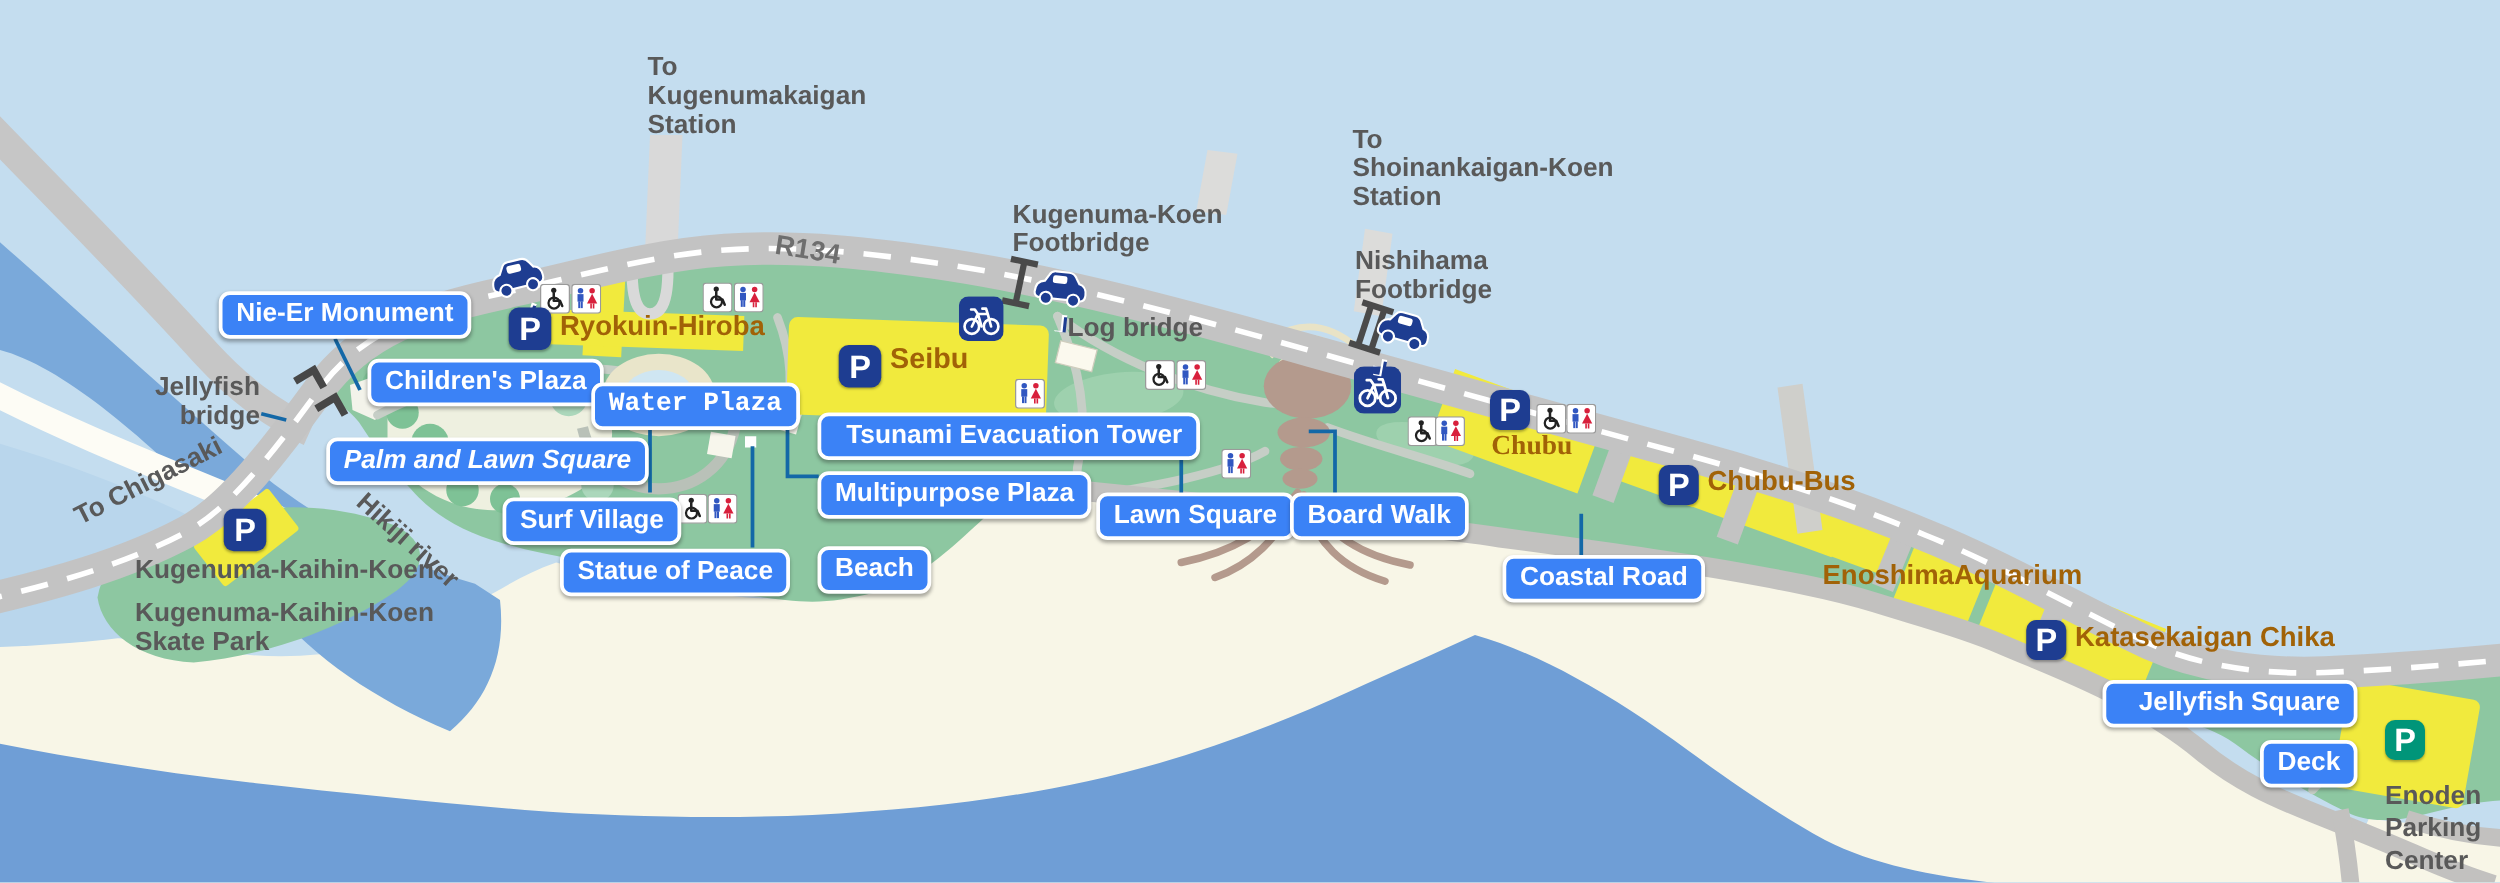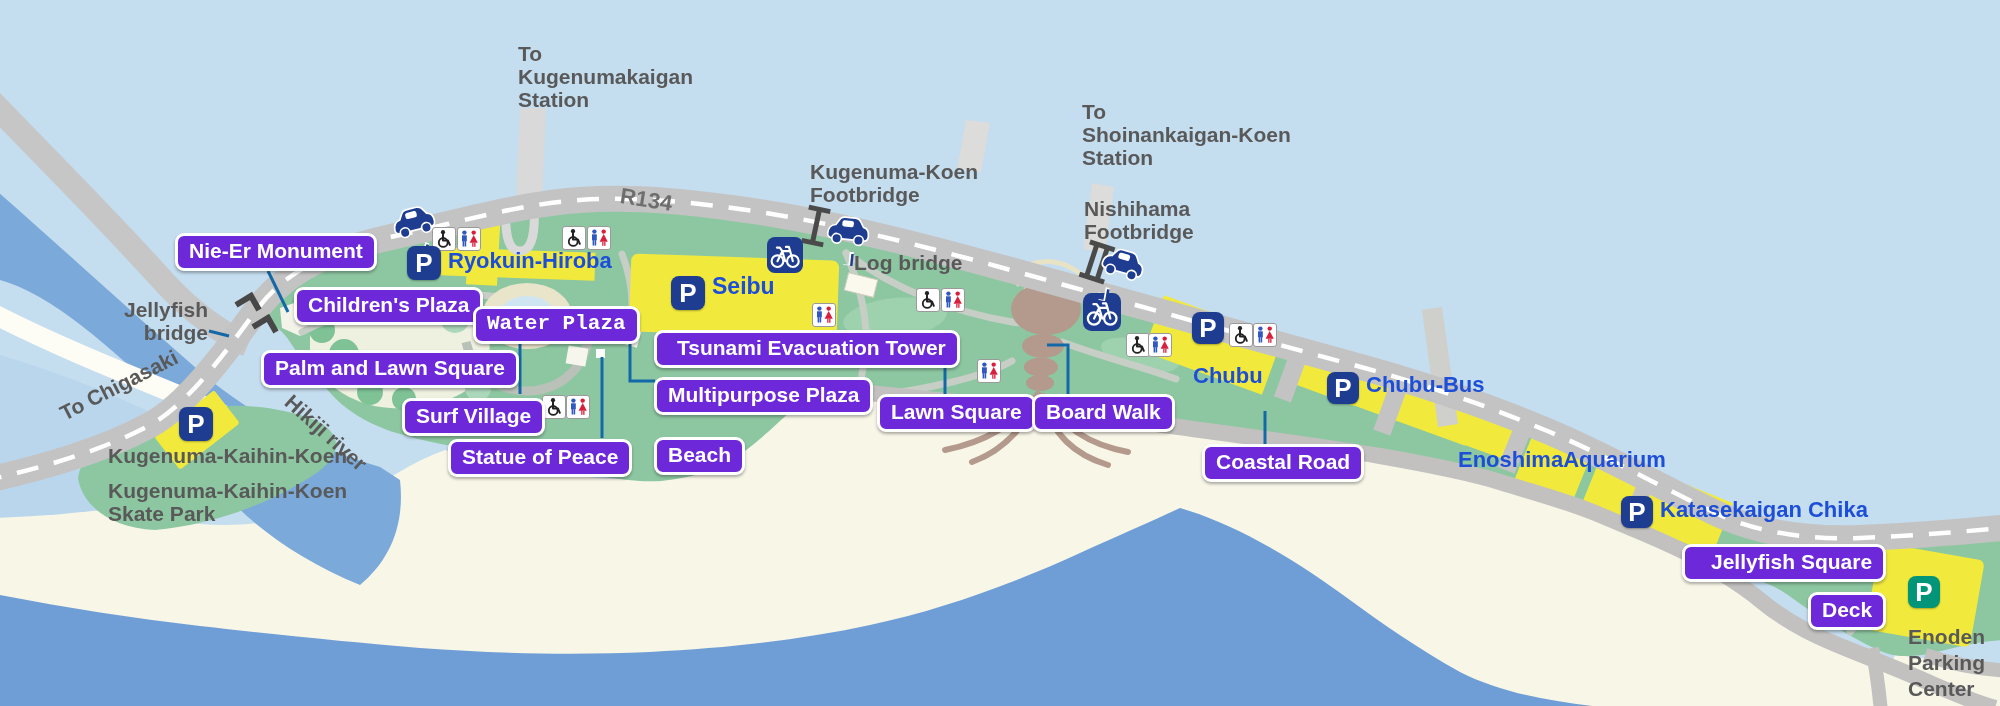--- a/index.html
+++ b/index.html
@@ -1,25 +1,25 @@
 <!DOCTYPE html>
 <html><head>
 <meta charset="utf-8">
 <title>Map</title>
 <style>
   html,body{margin:0;padding:0;background:#c4ddef;}
   #map{position:relative;width:2000px;height:706px;overflow:hidden;background:#c4ddef;
        font-family:"Liberation Sans",sans-serif;}
   #base{position:absolute;left:0;top:0;z-index:1;}
-  .blabel{position:absolute;background:#6d28d9;color:#fff;font-weight:700;font-size:21px;
+  .blabel{position:absolute;background:#3b82f6;color:#fff;font-weight:700;font-size:21px;
           line-height:24px;padding:3px 11px 5px;border:3px solid #fff;border-radius:9px;
           white-space:nowrap;box-shadow:0 2px 3px rgba(30,30,30,.35);z-index:40;}
   .gtext{position:absolute;color:#595959;font-weight:700;font-size:21px;line-height:23px;
          white-space:nowrap;z-index:30;}
-  .place{font-size:22px;color:#1d4ed8;}
+  .place{font-size:22px;color:#a16207;}
   .picon{position:absolute;width:34px;height:34px;background:#1e3d91;color:#fff;border-radius:8px;
          display:flex;align-items:center;justify-content:center;font-weight:700;font-size:26px;
          z-index:25;box-shadow:0 1px 2px rgba(0,0,0,.3);}
   .picon.green{background:#009579;}
   .micon{position:absolute;z-index:22;}
 </style>
 </head>
 <body>
 
 <div id="map">
@@ -310,39 +310,39 @@
     <div>Jellyfish</div>
     <div>bridge</div>
   </div>
   <div class="gtext" style="left:56px;top:404px;transform:rotate(-27deg);transform-origin:0 0;">To Chigasaki</div>
   <div class="gtext" style="left:296px;top:390px;transform:rotate(42deg);transform-origin:0 0;">Hikiji river</div>
   <div class="gtext" style="left:620px;top:188px;transform:rotate(9deg);font-size:22px;color:#6e6e6e;">R134</div>
   <div class="gtext" style="left:854px;top:251px;">Log bridge</div>
 
   <div class="gtext place" style="left:448px;top:249px;">Ryokuin-Hiroba</div>
   <div class="gtext place" style="left:712px;top:275px;font-size:23px;">Seibu</div>
-  <div class="gtext place" style="left:1193px;top:364px;">Chubu</div>
+  <div class="gtext place" style="left:1193px;top:344px;font-family:Liberation Serif, serif;">Chubu</div>
   <div class="gtext place" style="left:1366px;top:373px;">Chubu-Bus</div>
   <div class="gtext place" style="left:1458px;top:448px;">EnoshimaAquarium</div>
   <div class="gtext place" style="left:1660px;top:498px;">Katasekaigan Chika</div>
   <div class="gtext" style="left:108px;top:444px;">Kugenuma-Kaihin-Koen</div>
   <div class="gtext" style="left:108px;top:479px;">
     <div>Kugenuma-Kaihin-Koen</div>
     <div>Skate Park</div>
   </div>
   <div class="gtext" style="left:1908px;top:624px;line-height:26px;">
     <div>Enoden</div>
     <div>Parking</div>
     <div>Center</div>
   </div>
 
   <div class="blabel" style="left:175px;top:233px;">Nie-Er Monument</div>
   <div class="blabel" style="left:294px;top:287px;">Children's Plaza</div>
   <div class="blabel" style="left:473px;top:306px;font-family:Liberation Mono, monospace;">Water Plaza</div>
-  <div class="blabel" style="left:261px;top:350px;">Palm and Lawn Square</div>
+  <div class="blabel" style="left:261px;top:350px;font-style:italic;">Palm and Lawn Square</div>
   <div class="blabel" style="left:402px;top:398px;">Surf Village</div>
   <div class="blabel" style="left:448px;top:439px;">Statue of Peace</div>
   <div class="blabel" style="left:654px;top:330px;padding-left:20px;">Tsunami Evacuation Tower</div>
   <div class="blabel" style="left:654px;top:377px;">Multipurpose Plaza</div>
   <div class="blabel" style="left:654px;top:437px;">Beach</div>
   <div class="blabel" style="left:877px;top:394px;">Lawn Square</div>
   <div class="blabel" style="left:1032px;top:394px;">Board Walk</div>
   <div class="blabel" style="left:1202px;top:444px;">Coastal Road</div>
   <div class="blabel" style="left:1682px;top:544px;padding-left:26px;">Jellyfish Square</div>
   <div class="blabel" style="left:1808px;top:592px;">Deck</div>

